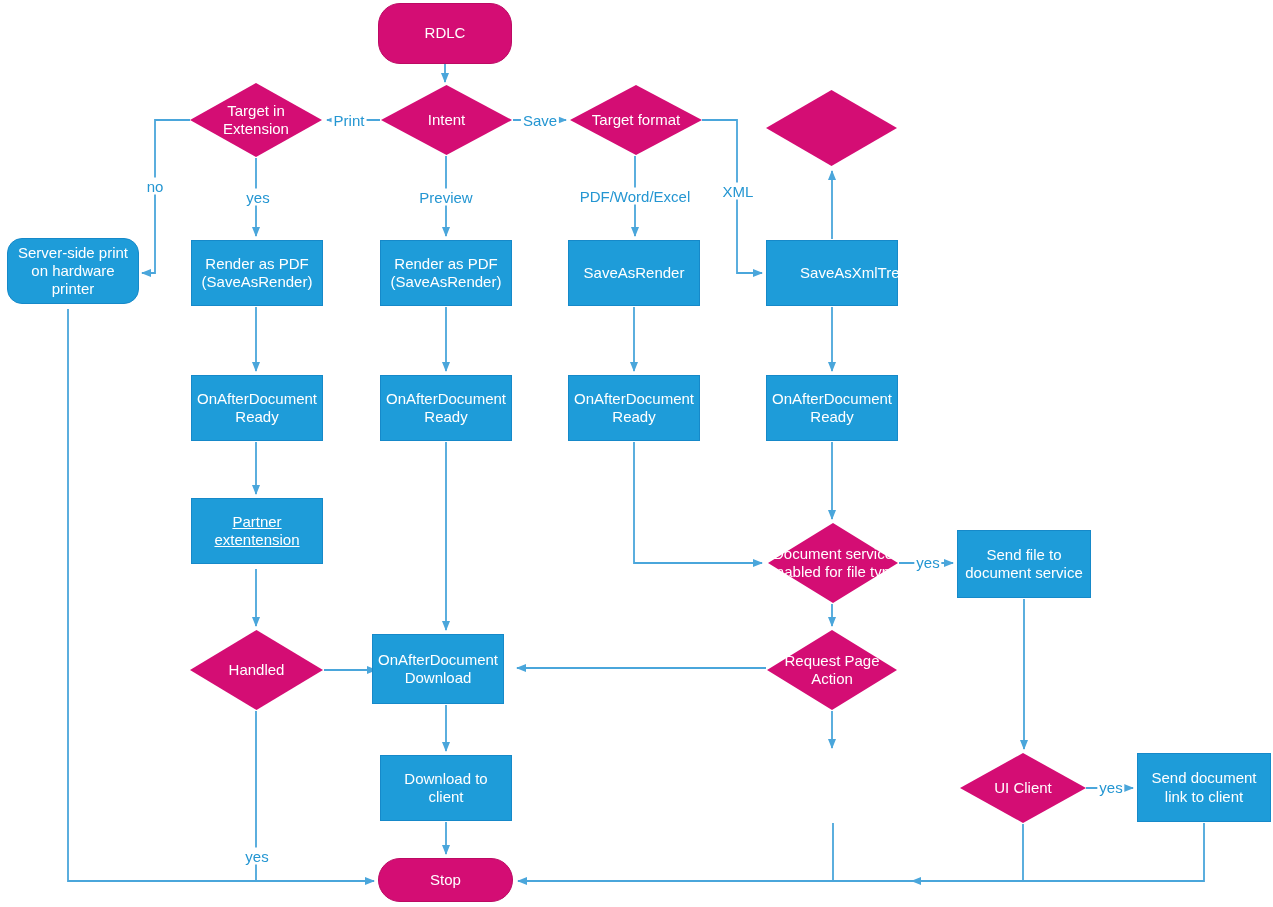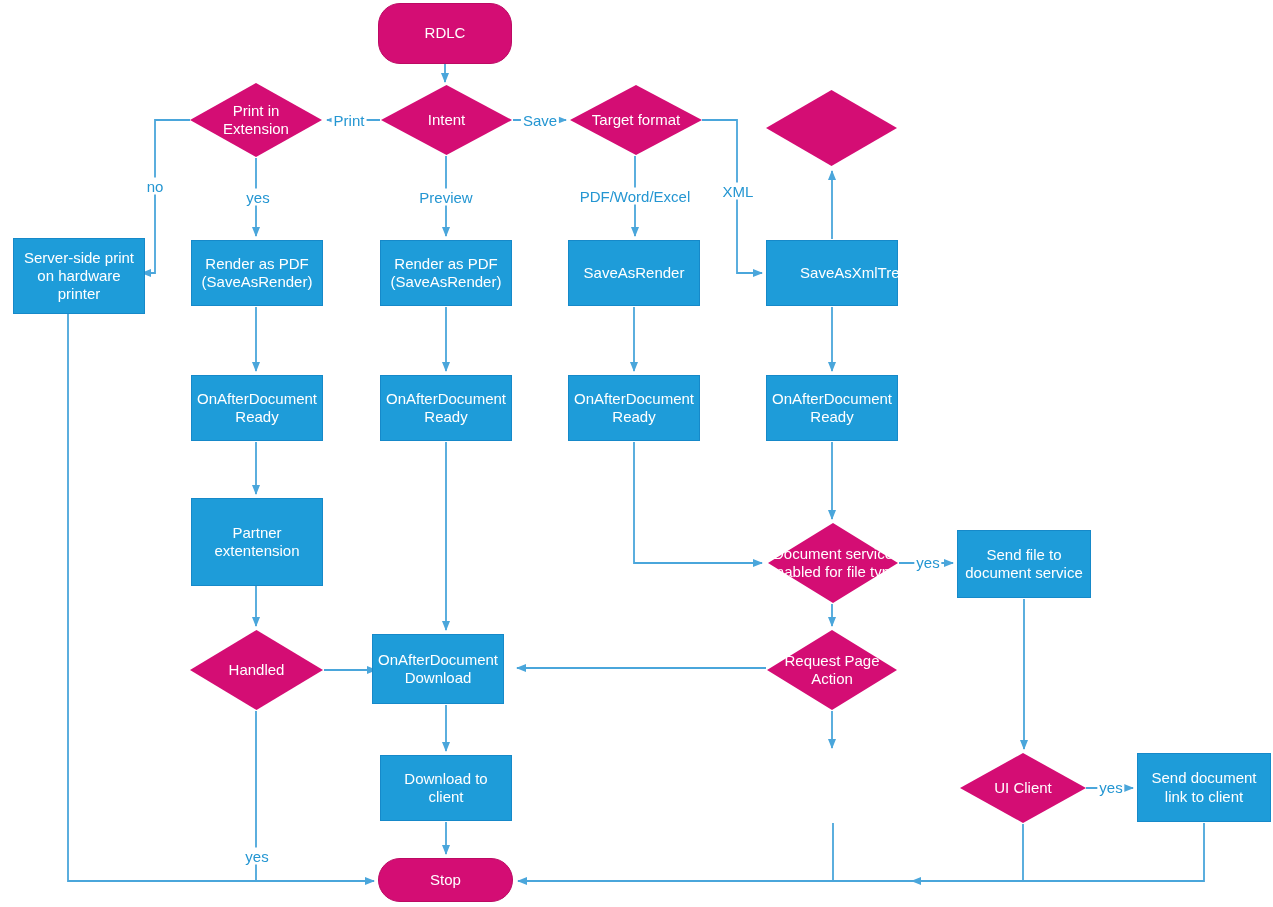--- a/index.html
+++ b/index.html
@@ -79,21 +79,21 @@
   <div class="node pill" style="left:378px;top:858px;width:135px;height:44px;">
     <span class="nlabel">Stop</span>
   </div>
 
   <div class="node dwrap" style="left:381px;top:85px;width:131px;height:70px;">
     <div class="dbg"></div>
     <span class="nlabel">Intent</span>
   </div>
   <div class="node dwrap" style="left:190px;top:83px;width:132px;height:74px;">
     <div class="dbg"></div>
-    <span class="nlabel" style="width:90px;">Print in Extension</span>
+    <span class="nlabel" style="width:90px;">Target in Extension</span>
   </div>
   <div class="node dwrap" style="left:570px;top:85px;width:132px;height:70px;">
     <div class="dbg"></div>
     <span class="nlabel">Target format</span>
   </div>
   <div class="node dwrap" style="left:766px;top:90px;width:131px;height:76px;">
     <div class="dbg"></div>
     <span class="nlabel"></span>
   </div>
   <div class="node dwrap" style="left:768px;top:523px;width:130px;height:80px;">
@@ -106,21 +106,21 @@
   </div>
   <div class="node dwrap" style="left:767px;top:630px;width:130px;height:80px;">
     <div class="dbg"></div>
     <span class="nlabel" style="width:120px;">Request Page Action</span>
   </div>
   <div class="node dwrap" style="left:960px;top:753px;width:126px;height:70px;">
     <div class="dbg"></div>
     <span class="nlabel">UI Client</span>
   </div>
 
-  <div class="node rect" style="left:13px;top:238px;width:132px;height:76px;">
+  <div class="node rect" style="left:7px;top:238px;width:132px;height:66px;border-radius:15px;">
     <span class="nlabel">Server-side print on hardware printer</span>
   </div>
   <div class="node rect" style="left:191px;top:240px;width:132px;height:66px;">
     <span class="nlabel">Render as PDF (SaveAsRender)</span>
   </div>
   <div class="node rect" style="left:380px;top:240px;width:132px;height:66px;">
     <span class="nlabel">Render as PDF (SaveAsRender)</span>
   </div>
   <div class="node rect" style="left:568px;top:240px;width:132px;height:66px;">
     <span class="nlabel">SaveAsRender</span>
@@ -135,21 +135,21 @@
   <div class="node rect" style="left:380px;top:375px;width:132px;height:66px;">
     <span class="nlabel">OnAfterDocument Ready</span>
   </div>
   <div class="node rect" style="left:568px;top:375px;width:132px;height:66px;">
     <span class="nlabel">OnAfterDocument Ready</span>
   </div>
   <div class="node rect" style="left:766px;top:375px;width:132px;height:66px;">
     <span class="nlabel">OnAfterDocument Ready</span>
   </div>
 
-  <div class="node rect" style="left:191px;top:498px;width:132px;height:88px;">
+  <div class="node rect" style="left:191px;top:498px;width:132px;height:66px;text-decoration:underline;">
     <span class="nlabel" style="width:110px;">Partner extentension</span>
   </div>
   <div class="node rect" style="left:957px;top:530px;width:134px;height:68px;">
     <span class="nlabel">Send file to document service</span>
   </div>
   <div class="node rect" style="left:372px;top:634px;width:132px;height:70px;">
     <span class="nlabel">OnAfterDocument Download</span>
   </div>
   <div class="node rect" style="left:380px;top:755px;width:132px;height:66px;">
     <span class="nlabel">Download to client</span>

